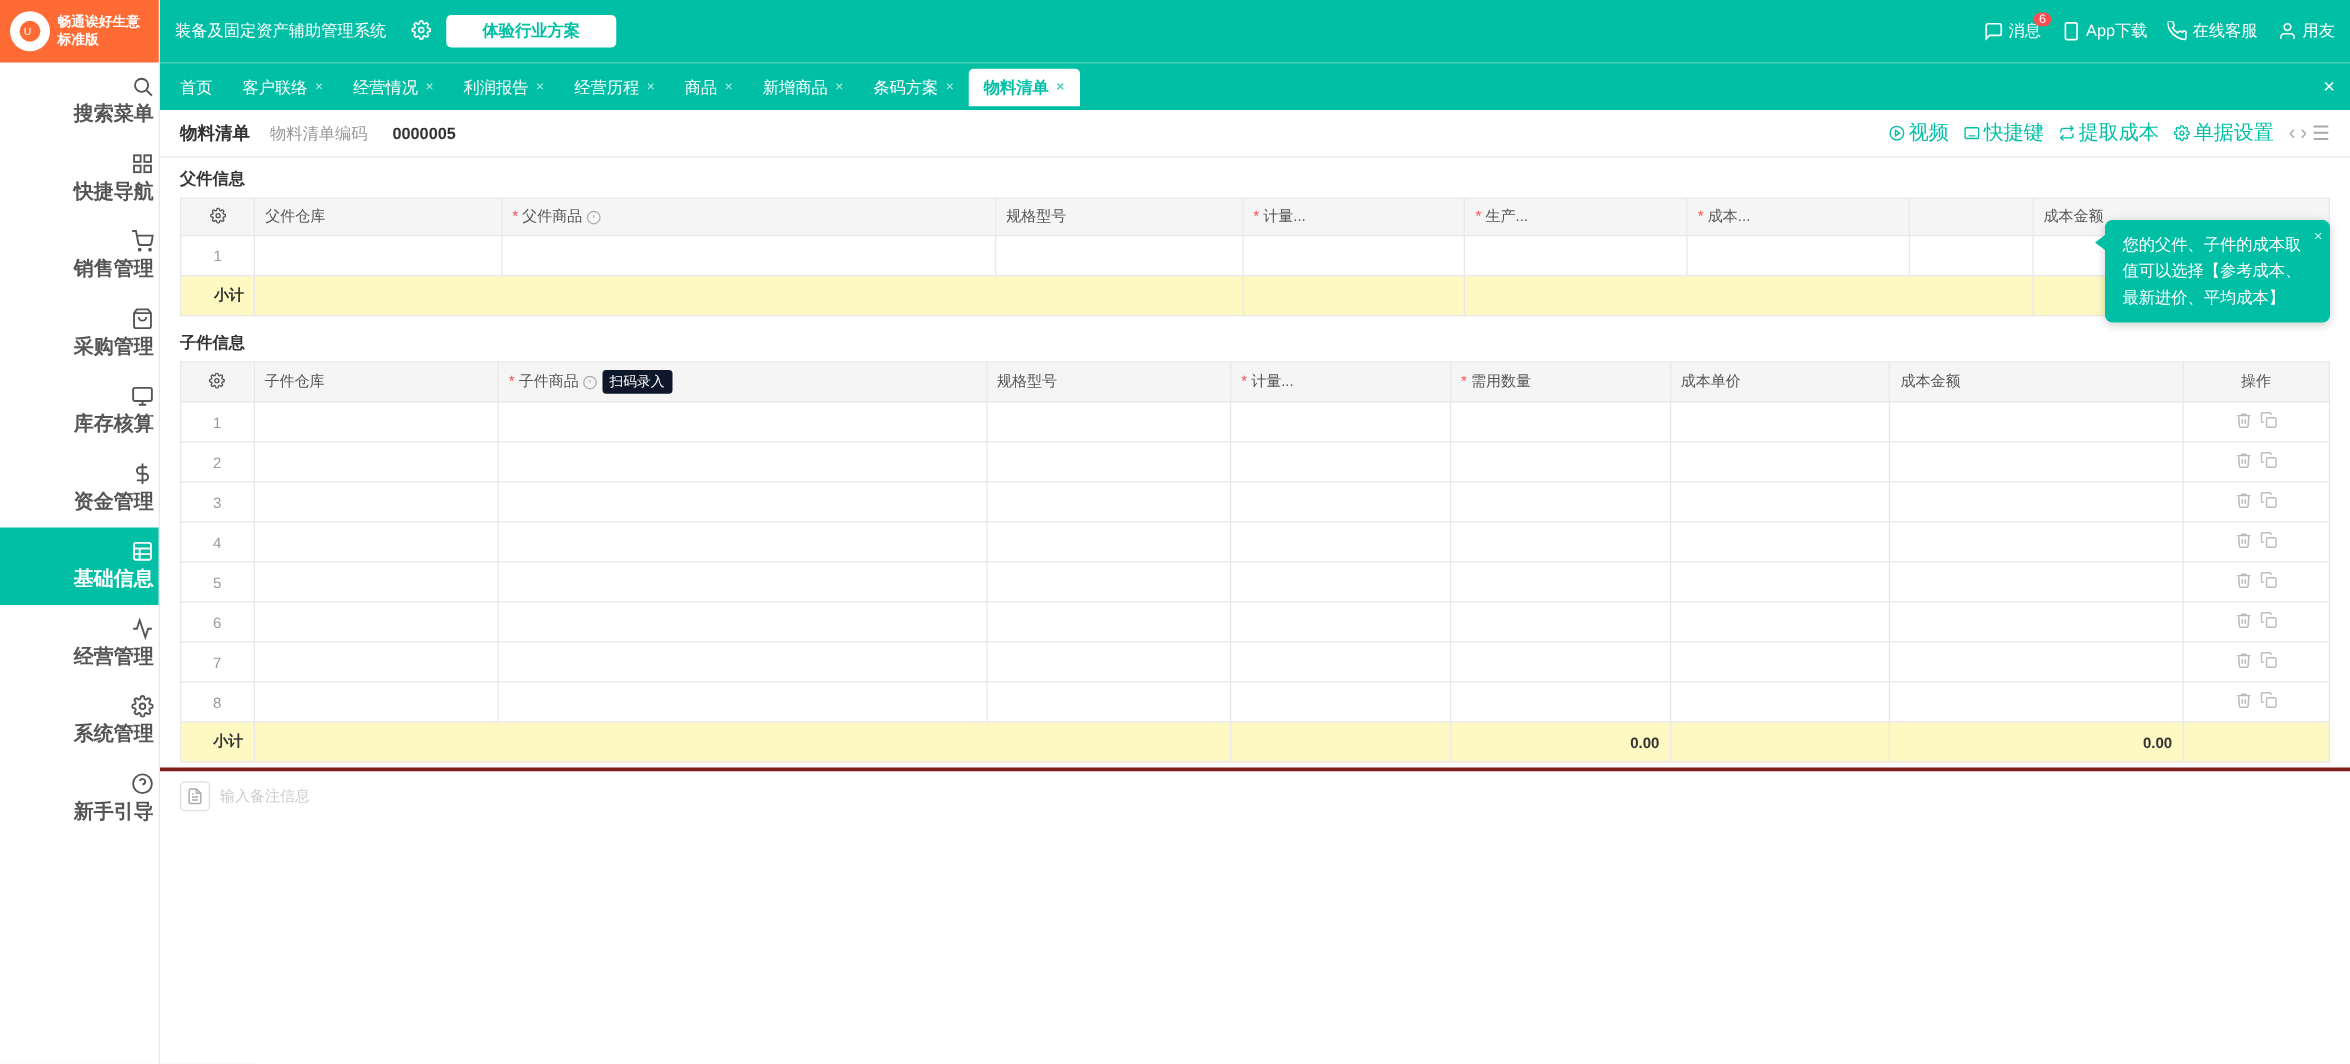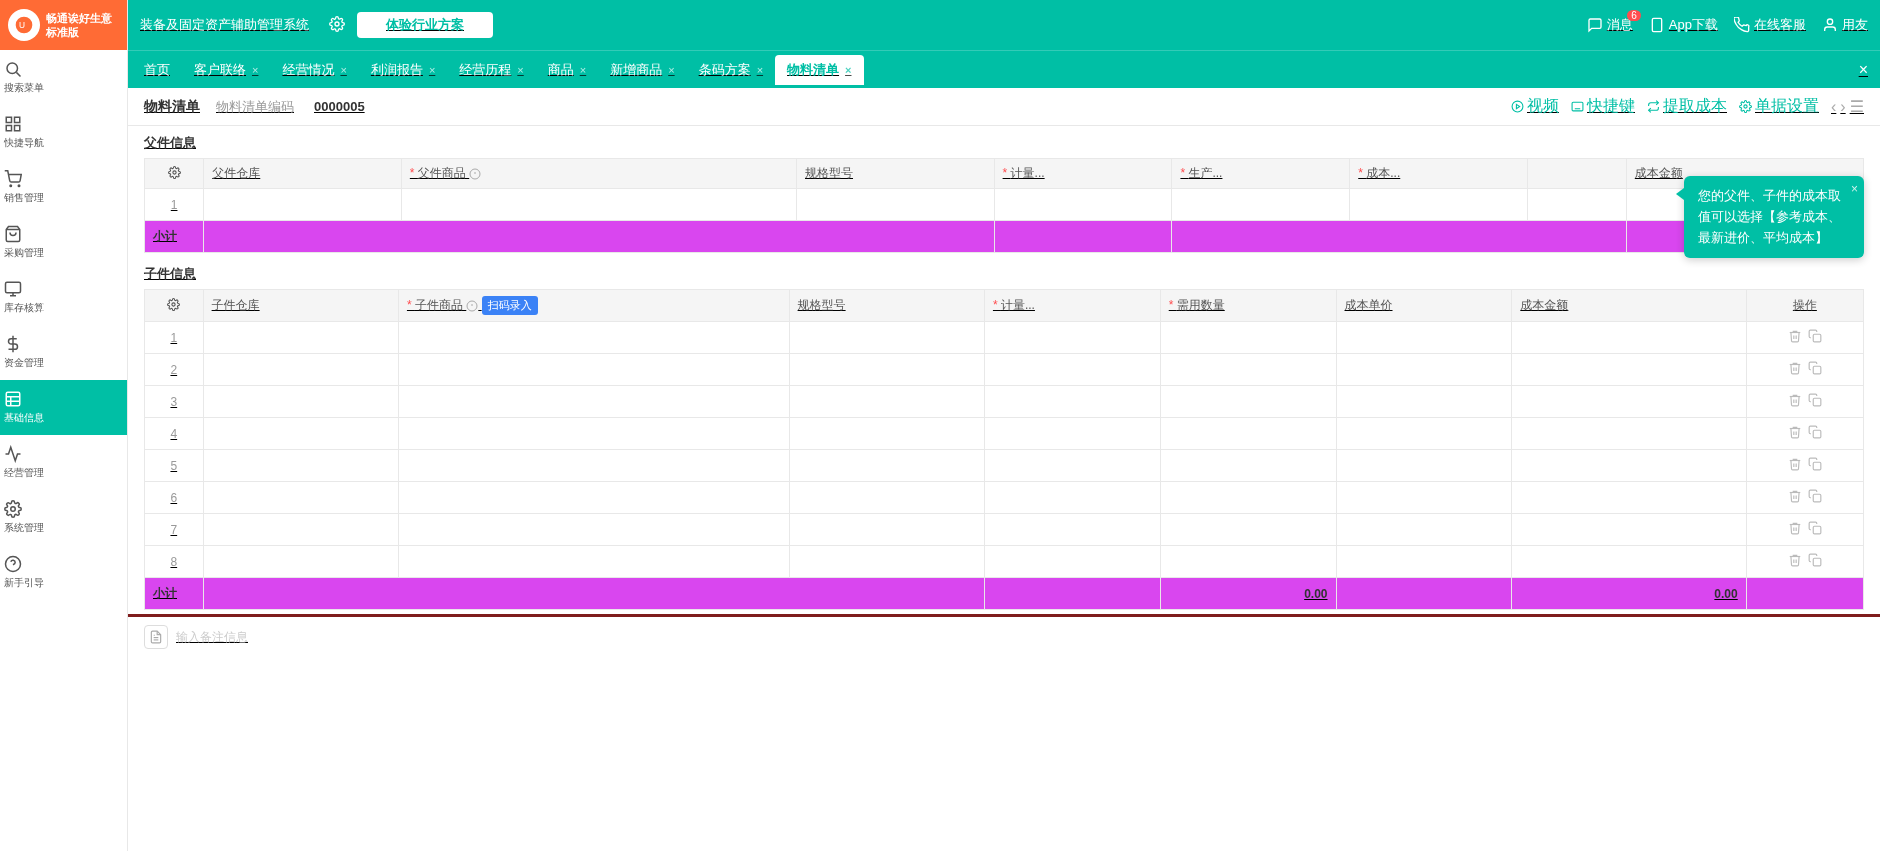--- a/index.html
+++ b/index.html
@@ -5,26 +5,26 @@
     * { box-sizing: border-box; margin: 0; padding: 0; }
     body { font-family: "Microsoft YaHei", "PingFang SC", sans-serif; font-size: 13px; background: #f0f2f5; display: flex; height: 851px; overflow: hidden; }
 
     
     .sidebar { width: 128px; background: #fff; display: flex; flex-direction: column; border-right: 1px solid #e8e8e8; flex-shrink: 0; }
     .sidebar-logo { background: #ff6b35; color: #fff; padding: 10px 8px; display: flex; align-items: center; gap: 6px; height: 50px; }
     .sidebar-logo-icon { width: 32px; height: 32px; background: #fff; border-radius: 50%; display: flex; align-items: center; justify-content: center; }
     .sidebar-logo-icon svg { width: 20px; height: 20px; }
     .sidebar-logo-text { font-size: 12px; font-weight: bold; line-height: 1.3; }
     .sidebar-nav { flex: 1; overflow-y: auto; }
-    .sidebar-item { display: flex; flex-direction: column; align-items: flex-start; padding: 10px 4px; cursor: pointer; color: #555; font-size: 10px; gap: 3px; border-bottom: none; }
+    .sidebar-item { display: flex; flex-direction: column; align-items: flex-end; padding: 10px 4px; cursor: pointer; color: #555; font-size: 16px; gap: 3px; border-bottom: none; font-weight: bold; }
     .sidebar-item.active { background: #00bfa5; color: #fff; }
     .sidebar-item svg { width: 18px; height: 18px; }
 
     
-    .main { flex: 1; display: flex; flex-direction: column; overflow: hidden; text-decoration: underline; }
+    .main { flex: 1; display: flex; flex-direction: column; overflow: hidden; }
 
     
     .top-header { background: #00bfa5; height: 50px; display: flex; align-items: center; padding: 0 12px; gap: 8px; position: relative; }
     .header-system-name { color: #fff; font-size: 13px; flex: 0 0 auto; margin-right: 8px; }
     .header-settings-btn { color: #fff; background: transparent; border: none; cursor: pointer; padding: 4px; }
     .header-trial-btn { background: #fff; color: #00bfa5; border: none; border-radius: 4px; padding: 4px 29px; font-size: 13px; cursor: pointer; font-weight: bold; }
     .header-right { margin-left: auto; display: flex; align-items: center; gap: 16px; color: #fff; font-size: 13px; }
     .header-right-item { display: flex; align-items: center; gap: 4px; cursor: pointer; position: relative; }
     .badge { background: #ff4d4f; color: #fff; border-radius: 10px; font-size: 10px; padding: 0 4px; position: absolute; top: -6px; right: -8px; }
 
@@ -47,26 +47,26 @@
     .page-header-action { display: flex; align-items: center; gap: 3px; cursor: pointer; }
 
     
     .section { padding: 8px 16px 4px; }
     .section-title { font-size: 13px; font-weight: bold; color: #333; margin-bottom: 6px; }
 
     
     .data-table { width: 100%; border-collapse: collapse; font-size: 12px; }
     .data-table th { background: #f5f5f5; border: 1px solid #e8e8e8; padding: 6px 8px; text-align: left; color: #555; font-weight: normal; white-space: nowrap; }
     .data-table td { border: 1px solid #e8e8e8; padding: 4px 8px; color: #333; height: 32px; }
-    .data-table tr.subtotal td { background: #d946ef; font-weight: bold; color: #333; }
+    .data-table tr.subtotal td { background: #fef9c3; font-weight: bold; color: #333; text-align: right; }
     .data-table .row-num { color: #999; text-align: center; width: 28px; }
     .data-table .settings-col { width: 28px; text-align: center; }
     .data-table .action-col { width: 60px; text-align: center; }
     .action-icons { display: flex; gap: 6px; justify-content: center; align-items: center; color: #999; cursor: pointer; }
-    .scan-btn { background: #3b82f6; color: #fff; border: none; border-radius: 3px; padding: 2px 6px; font-size: 11px; cursor: pointer; }
+    .scan-btn { background: #0f172a; color: #fff; border: none; border-radius: 3px; padding: 2px 6px; font-size: 11px; cursor: pointer; }
     .align-right { text-align: right; }
 
     
     .tooltip-popup { position: absolute; right: 120px; top: 140px; background: #00bfa5; color: #fff; padding: 10px 14px; border-radius: 6px; font-size: 13px; line-height: 1.6; max-width: 180px; z-index: 100; box-shadow: 0 2px 8px rgba(0,0,0,0.2); }
     .tooltip-popup::before { content: ""; position: absolute; left: -8px; top: 12px; border-width: 6px 8px 6px 0; border-style: solid; border-color: transparent #00bfa5 transparent transparent; }
     .tooltip-close { position: absolute; top: 4px; right: 6px; cursor: pointer; font-size: 12px; color: #fff; opacity: 0.8; }
 
     
     .bottom-note { padding: 8px 16px; border-top: 3px solid #7f1d1d; display: flex; align-items: center; gap: 8px; color: #999; font-size: 12px; }
     .note-icon { width: 24px; height: 24px; border: 1px solid #ddd; border-radius: 4px; display: flex; align-items: center; justify-content: center; color: #aaa; }

